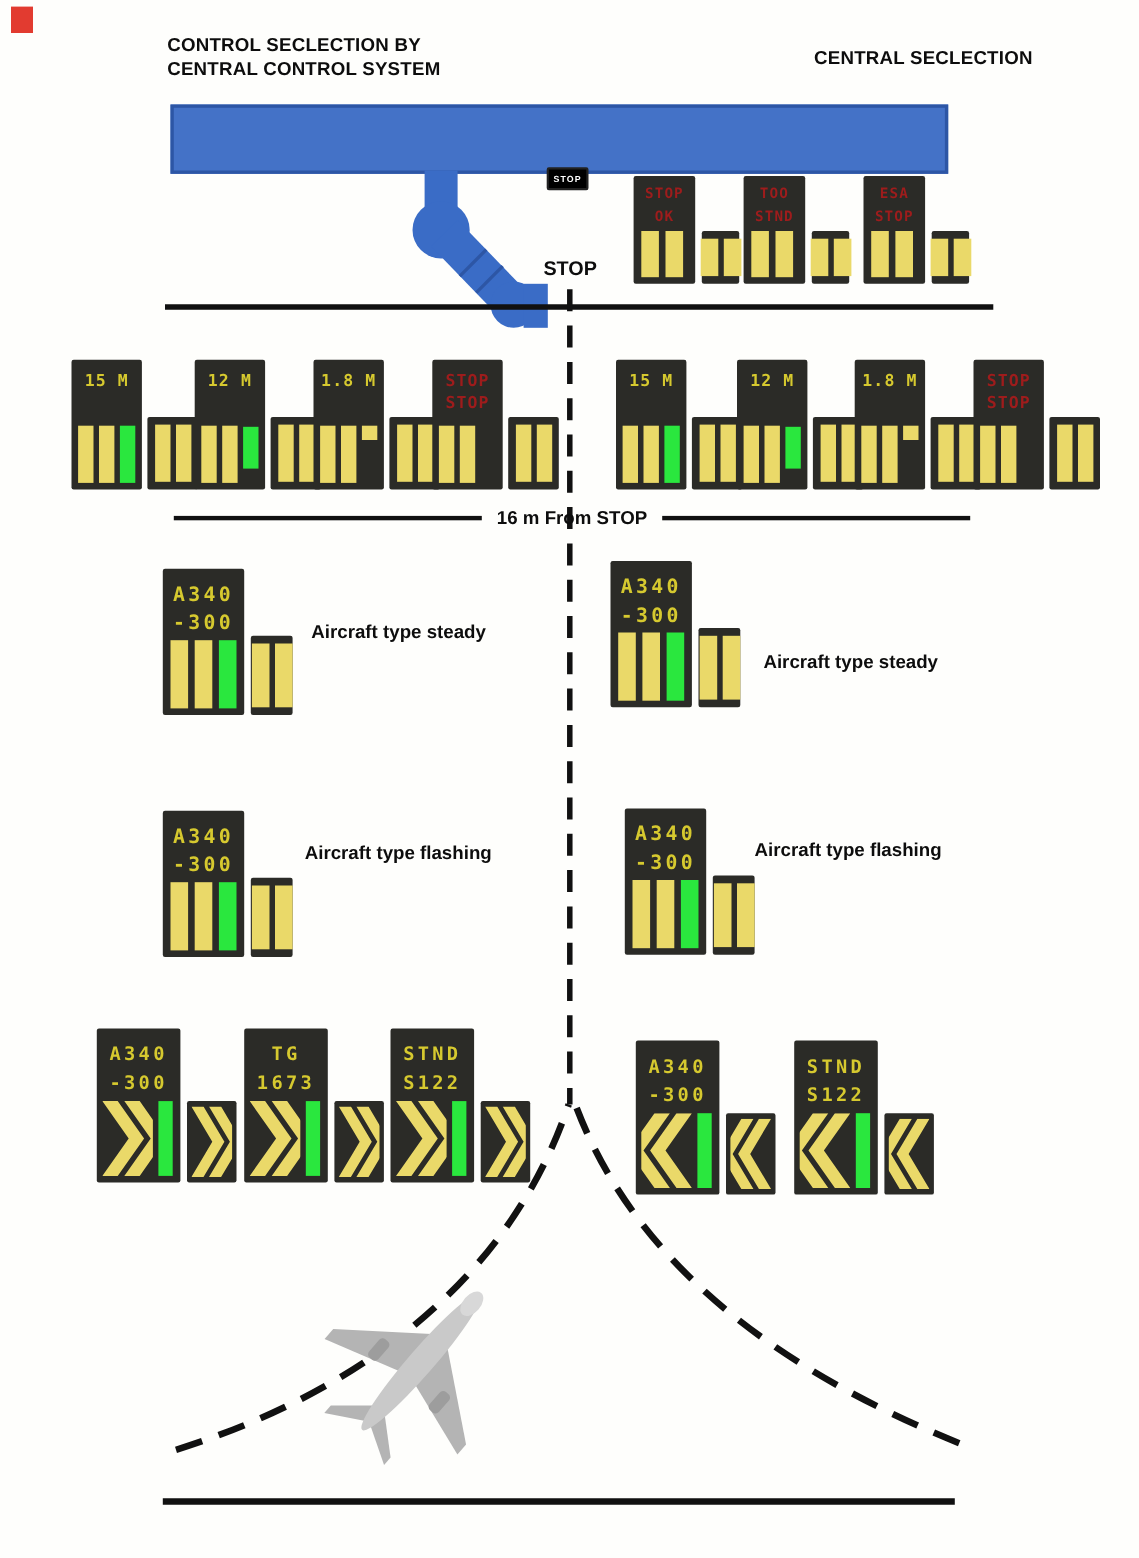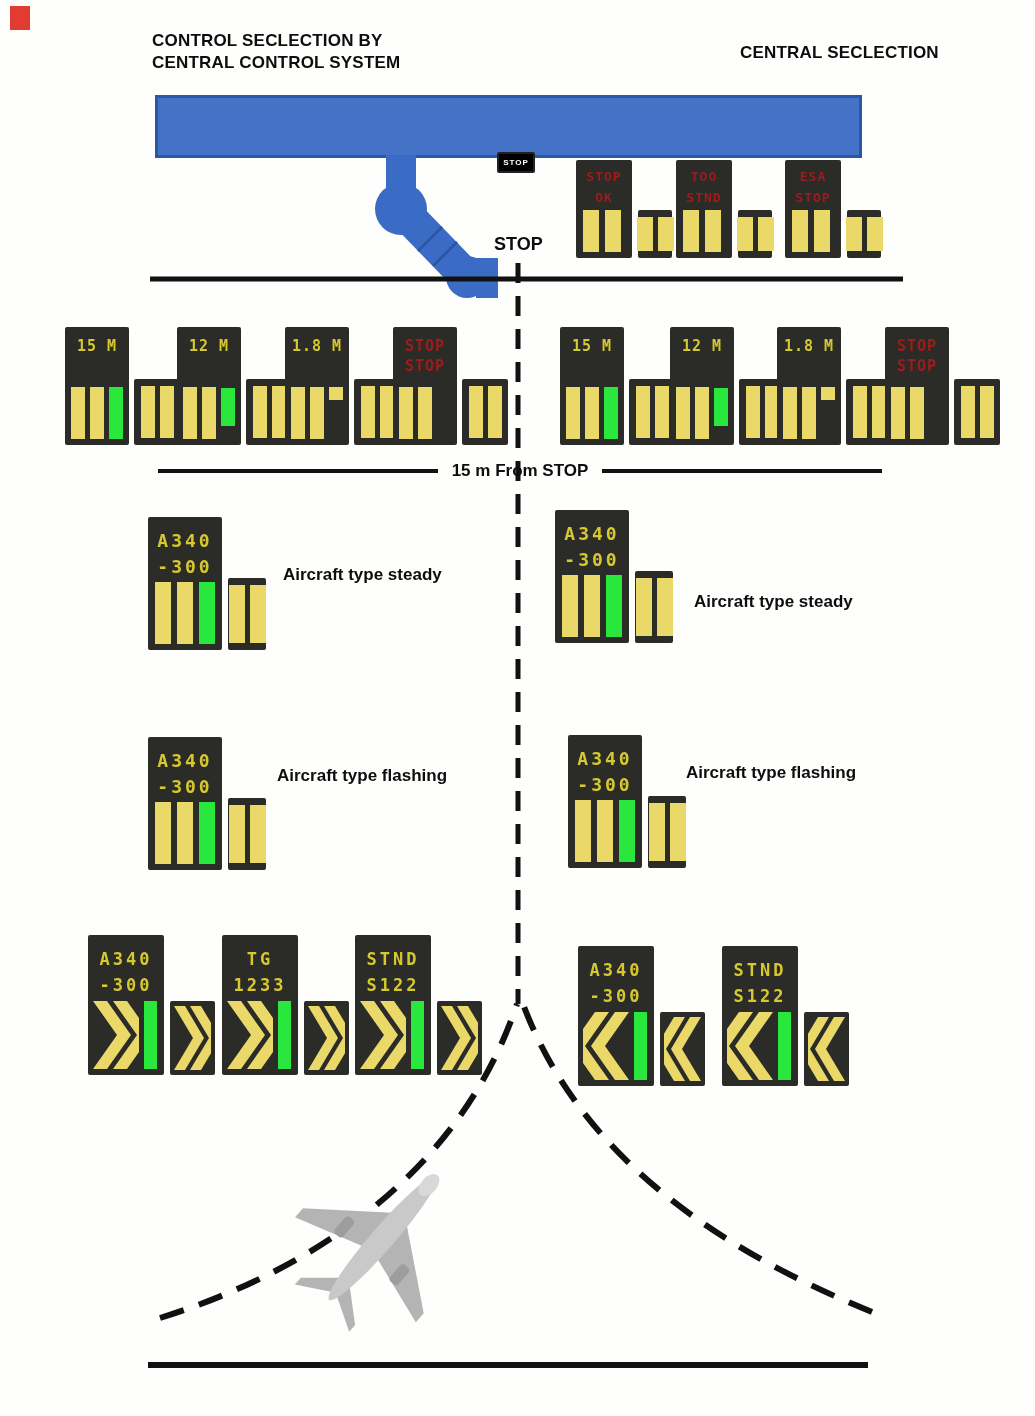--- a/index.html
+++ b/index.html
@@ -64,21 +64,21 @@
       <path d="M 4 56 L 36 84 L 36 93 L 3 74 Z" fill="#b4b4b4"></path>
       <rect x="-42" y="6" width="11" height="22" rx="4" fill="#9d9d9d"></rect>
       <rect x="31" y="6" width="11" height="22" rx="4" fill="#9d9d9d"></rect>
       <ellipse cx="0" cy="0" rx="11.5" ry="82" fill="#c9c9c9"></ellipse>
       <ellipse cx="0" cy="-70" rx="8" ry="13" fill="#d8d8d8"></ellipse>
     </g>
   </svg>
 
   <div class="divider" style="left:158px;top:458px;width:724px">
     <div class="dline"></div>
-    <div class="dtext">15 m From STOP</div>
+    <div class="dtext">16 m From STOP</div>
     <div class="dline"></div>
   </div>
 
   <div class="note" style="left:283px;top:565px">Aircraft type steady</div>
   <div class="note" style="left:694px;top:592px">Aircraft type steady</div>
   <div class="note" style="left:277px;top:766px">Aircraft type flashing</div>
   <div class="note" style="left:686px;top:763px">Aircraft type flashing</div>
 
   <div id="panels">
       <div class="panel" style="left: 576px; top: 160px; width: 56px; height: 98px; background: rgb(43, 43, 39);">
@@ -484,21 +484,21 @@
         <div style="position: absolute; left: 4px; bottom: 5px; width: 37px; height: 64px;"><svg width="37" height="64" viewBox="0 0 37 64">
             <g fill="#ead969">
               <polygon points="0,0 11,0 30,32 11,64 0,64 19,32"></polygon>
               <polygon points="16,0 27,0 46,32 27,64 16,64 35,32"></polygon>
             </g>
           </svg></div>
       </div>
       <div class="panel" style="left: 222px; top: 935px; width: 76px; height: 140px; background: rgb(43, 43, 39);">
         <div style="position: absolute; left: 0px; right: 0px; top: 11px;">
           <div class="pline" style="font-size: 17px; line-height: 26px; letter-spacing: 3px; color: rgb(214, 201, 47);">TG</div>
-          <div class="pline" style="font-size: 17px; line-height: 26px; letter-spacing: 3px; color: rgb(214, 201, 47);">1233</div>
+          <div class="pline" style="font-size: 17px; line-height: 26px; letter-spacing: 3px; color: rgb(214, 201, 47);">1673</div>
         </div>
         <div style="position: absolute; left: 5px; bottom: 6px; width: 46px; height: 68px;"><svg width="46" height="68" viewBox="0 0 46 68">
             <g fill="#ead969">
               <polygon points="0,0 14,0 38,34 14,68 0,68 24,34"></polygon>
               <polygon points="20,0 34,0 58,34 34,68 20,68 44,34"></polygon>
             </g>
           </svg></div>
         <div style="position: absolute; right: 7px; bottom: 6px; width: 13px; height: 68px; background: rgb(42, 231, 62);"></div>
       </div>
       <div class="panel" style="left: 304px; top: 1001px; width: 45px; height: 74px; background: rgb(43, 43, 39);">

